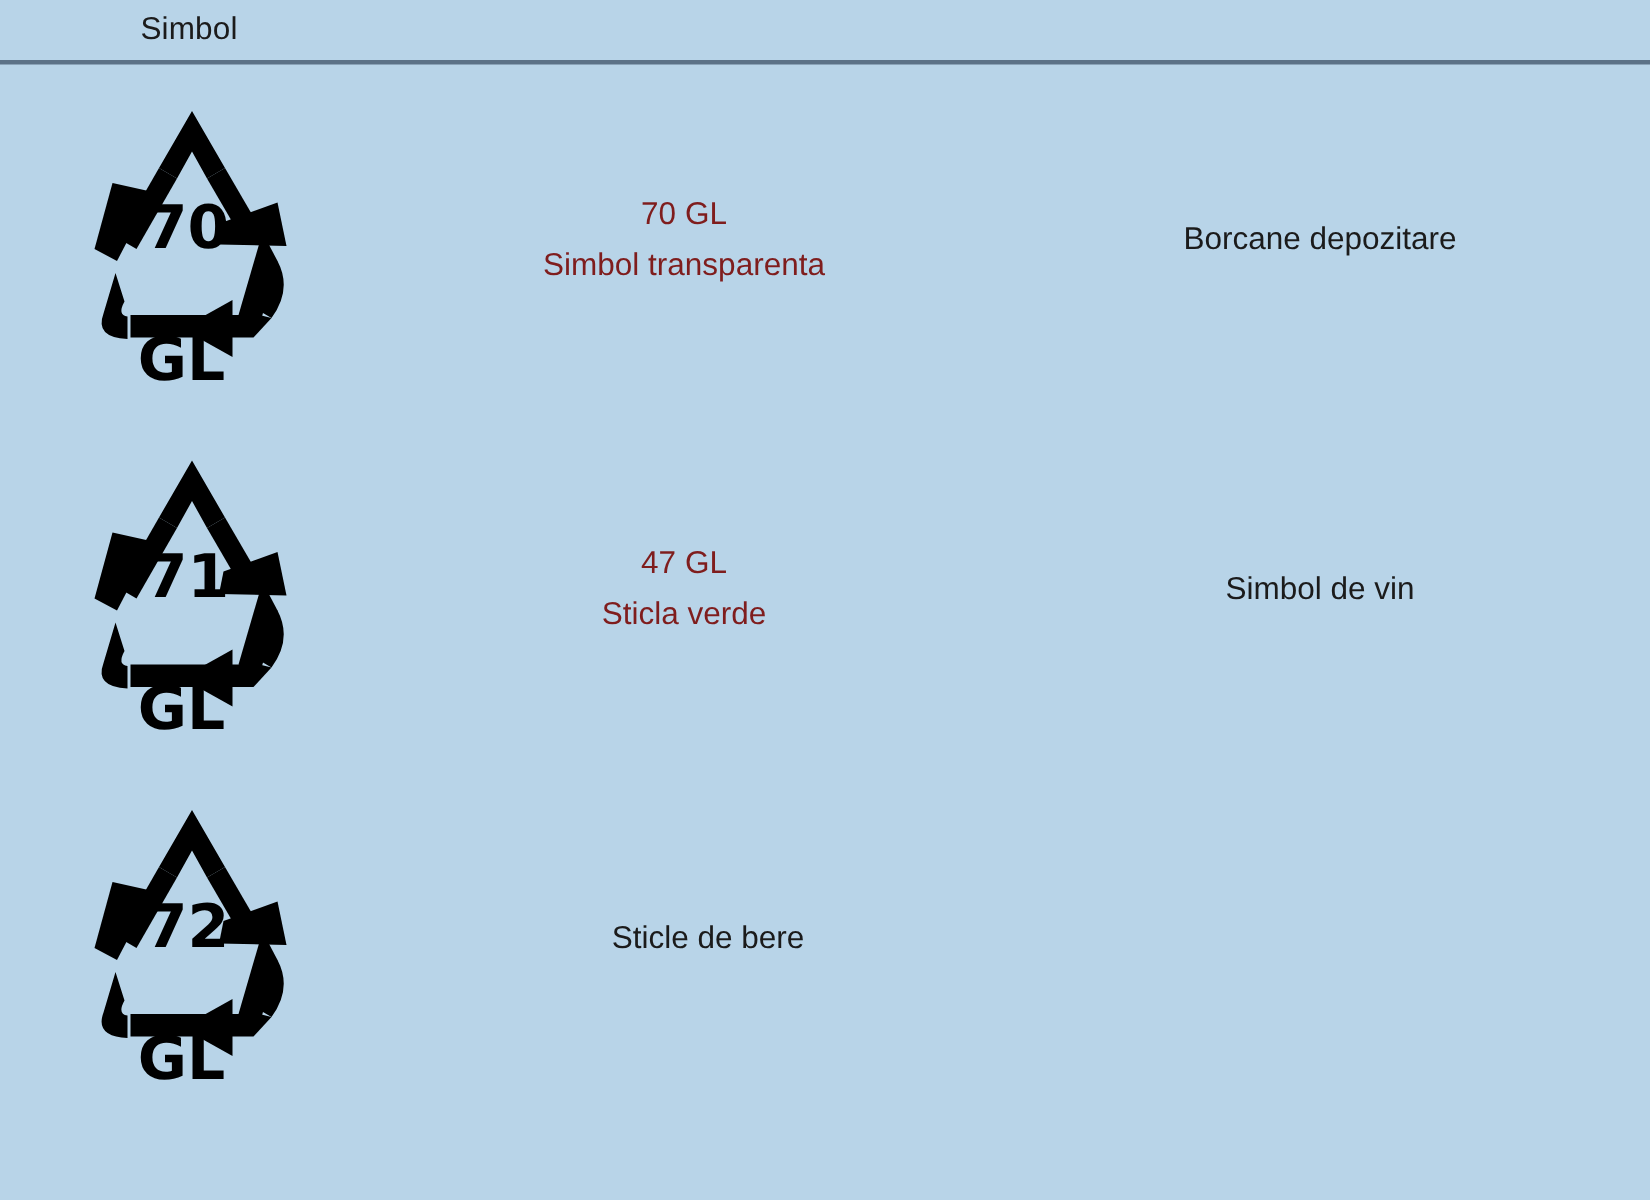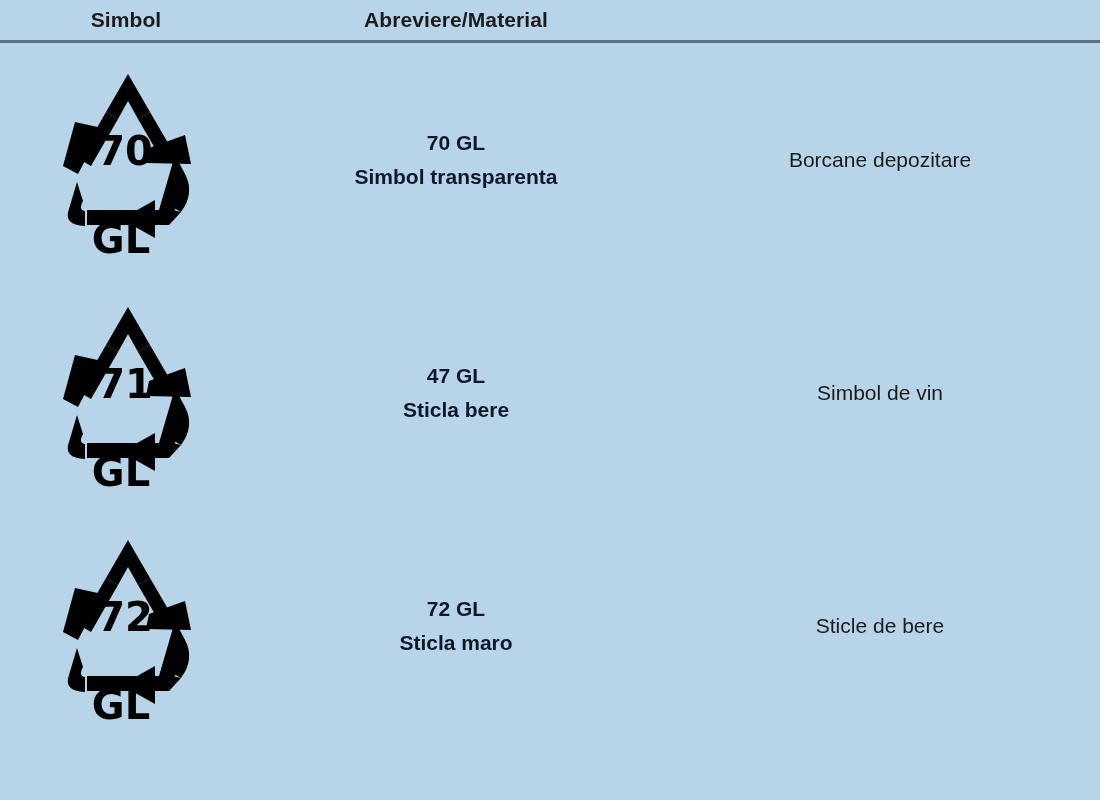--- a/index.html
+++ b/index.html
@@ -29,21 +29,21 @@
     height: 40px;
     align-items: center;
   }
   .col-symbol   { width: 252px; flex: 0 0 252px; }
   .col-material { width: 408px; flex: 0 0 408px; }
   .col-example  { width: 440px; flex: 0 0 440px; }
 
   .header-cell {
     text-align: center;
     font-size: 21px;
-    font-weight: 700;
+    font-weight: 400;
     letter-spacing: .1px;
     color: #1b1b1b;
     line-height: 40px;
   }
   .header-rule {
     width: 100%;
     height: 3px;
     background: #5c7287;
   }
 
@@ -63,23 +63,22 @@
     flex-direction: column;
     height: 100%;
     box-sizing: border-box;
   }
   .symbol-cell { padding-left: 6px; align-items: center; }
 
   .mat-line {
     font-size: 21px;
     line-height: 34px;
     text-align: center;
-    color: #0f172a;
+    color: #7f1d1d;
     white-space: nowrap;
-    font-weight: bold;
   }
   .ex-line {
     font-size: 21px;
     line-height: 30px;
     text-align: left;
     color: #1b1b1b;
     white-space: nowrap;
   }
 
   
@@ -100,21 +99,20 @@
     font-size: 40px;
   }
 </style>
 </head>
 <body>
 
 <div class="sheet">
 
   <div class="header-row">
     <div class="cell col-symbol header-cell">Simbol</div>
-    <div class="cell col-material header-cell">Abreviere/Material</div>
   </div>
   <div class="header-rule"></div>
 
   <div class="rows">
 
     <div class="row">
       <div class="cell col-symbol symbol-cell">
         <svg class="mark" width="168" height="195" viewBox="0 0 168 195">
           <g class="loop">
             <path d="M83 12 L105 50 L93 57 L83 39 L73 57 L61 50 Z"></path>
@@ -155,21 +153,21 @@
             <path d="M136 150 L124 163 L42 163 L42 148 L128 148 Z"></path>
             <path d="M32 120 L24 147 Q18 163 40 164 L40 149 Q33 148 38 139 Z"></path>
             <path d="M110 138 L110 176 L76 157 Z"></path>
           </g>
           <text class="num" x="80" y="103" text-anchor="middle">71</text>
           <text class="abbr" x="76" y="191" text-anchor="middle">GL</text>
         </svg>
       </div>
       <div class="cell col-material">
         <div class="mat-line">47 GL</div>
-        <div class="mat-line">Sticla bere</div>
+        <div class="mat-line">Sticla verde</div>
       </div>
       <div class="cell col-example">
         <div class="ex-line">Simbol de vin</div>
       </div>
     </div>
 
     <div class="row">
       <div class="cell col-symbol symbol-cell">
         <svg class="mark" width="168" height="195" viewBox="0 0 168 195">
           <g class="loop">
@@ -181,23 +179,19 @@
             <path d="M130 93 L140 112 L128 155 L114 148 Z"></path>
             <path d="M140 112 Q150 131 136 150 L124 143 Q134 130 128 119 Z"></path>
             <path d="M136 150 L124 163 L42 163 L42 148 L128 148 Z"></path>
             <path d="M32 120 L24 147 Q18 163 40 164 L40 149 Q33 148 38 139 Z"></path>
             <path d="M110 138 L110 176 L76 157 Z"></path>
           </g>
           <text class="num" x="80" y="103" text-anchor="middle">72</text>
           <text class="abbr" x="76" y="191" text-anchor="middle">GL</text>
         </svg>
       </div>
-      <div class="cell col-material">
-        <div class="mat-line">72 GL</div>
-        <div class="mat-line">Sticla maro</div>
-      </div>
       <div class="cell col-example">
         <div class="ex-line">Sticle de bere</div>
       </div>
     </div>
 
   </div>
 </div>
 
 </body></html>

